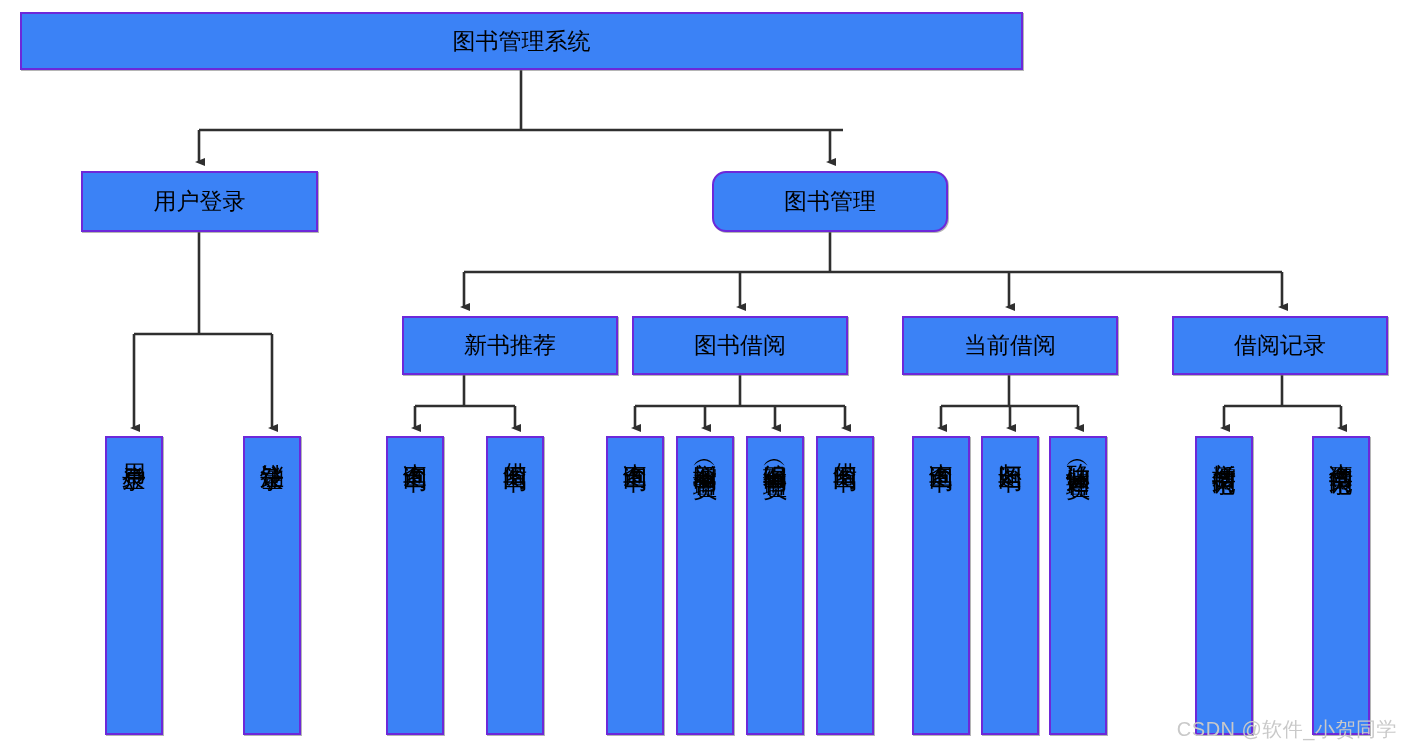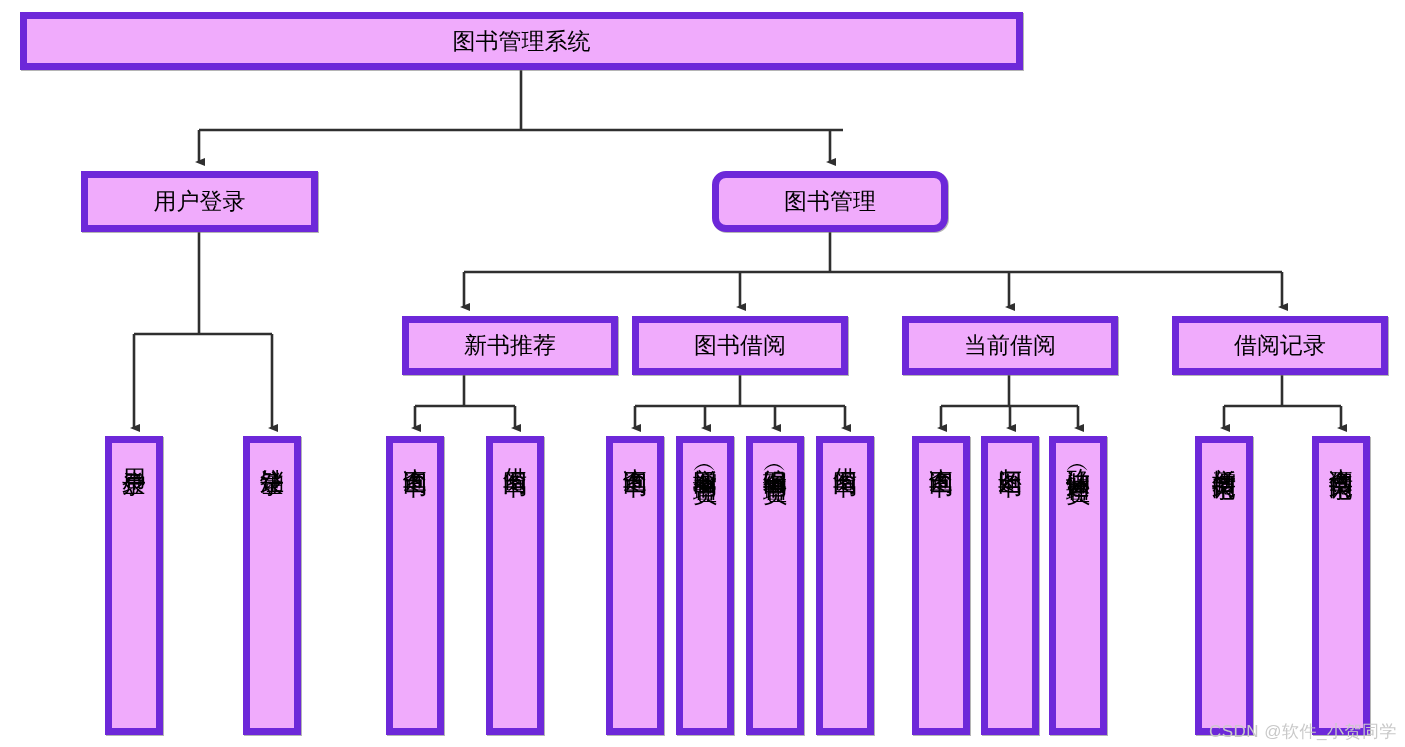--- a/index.html
+++ b/index.html
@@ -22,22 +22,22 @@
   svg.lines {
     position: absolute;
     left: 0;
     top: 0;
     width: 1405px;
     height: 747px;
   }
   .node {
     position: absolute;
     box-sizing: border-box;
-    border: 7px solid #6d28d9;
-    background: #f0abfc;
+    border: 2px solid #6d28d9;
+    background: #3b82f6;
     display: flex;
     align-items: center;
     justify-content: center;
     color: #000000;
     box-shadow: 1px 1px 0 rgba(120,120,120,0.55);
   }
   .node-label {
     display: block;
     text-align: center;
     white-space: nowrap;
@@ -56,21 +56,21 @@
     text-orientation: upright;
     font-size: 24px;
     letter-spacing: 2px;
     line-height: 1;
     white-space: nowrap;
   }
   .watermark {
     position: absolute;
     right: 8px;
     bottom: 4px;
-    font-size: 17px;
+    font-size: 20px;
     color: #c9c9c9;
     letter-spacing: 0.5px;
     white-space: nowrap;
     user-select: none;
   }
 </style>
 </head>
 <body>
 
 <div id="diagram-root">

